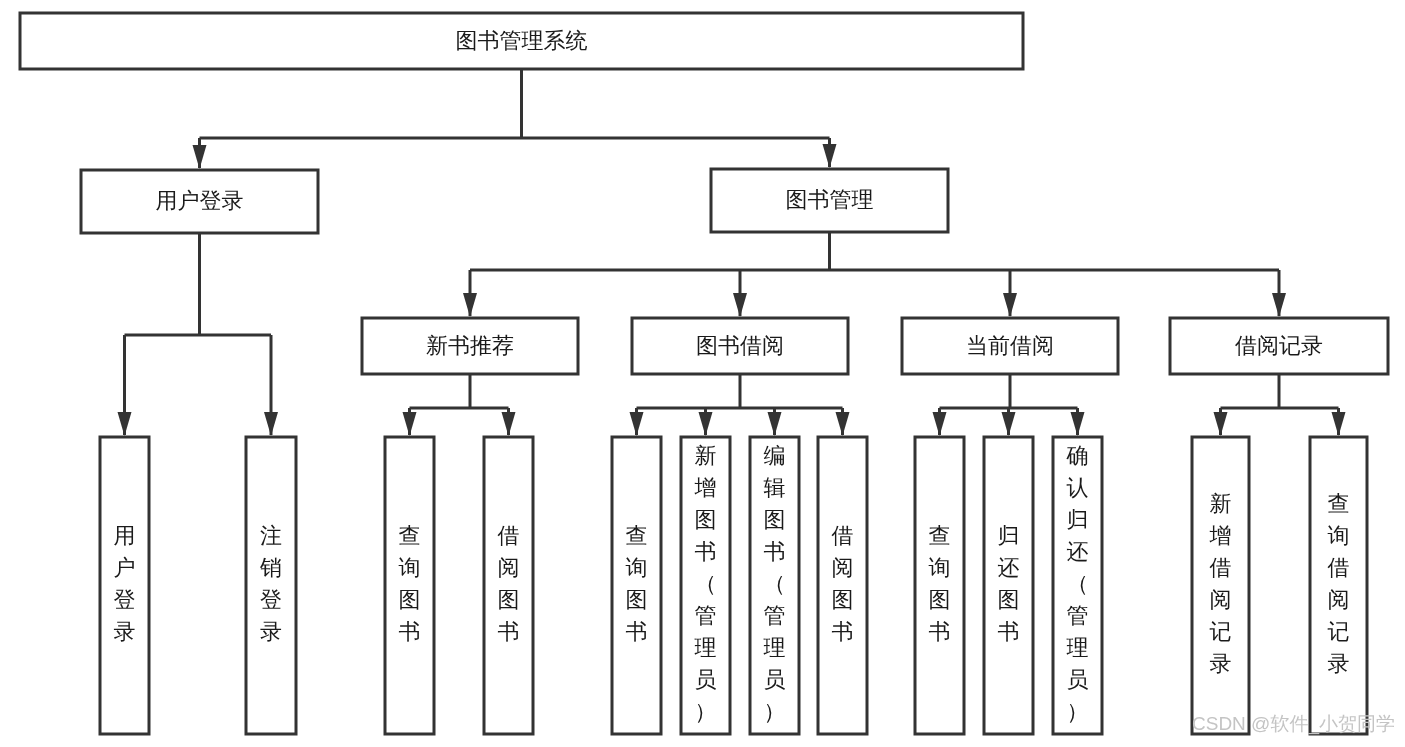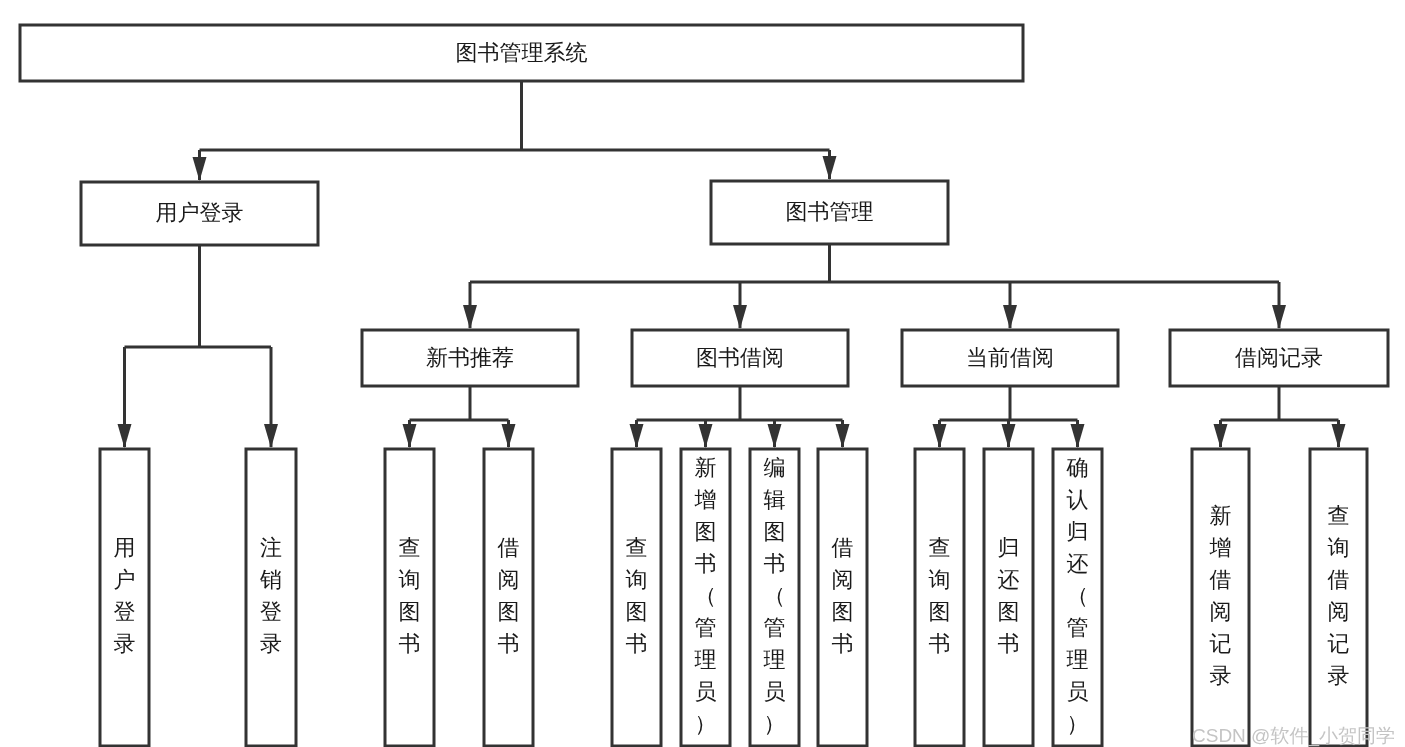--- a/index.html
+++ b/index.html
@@ -12,21 +12,20 @@
     height: 747px;
     font-family: "Liberation Sans", "DejaVu Sans", sans-serif;
     position: relative;
     overflow: hidden;
   }
   #diagram-root {
     position: absolute;
     left: 0; top: 0;
     width: 1405px;
     height: 594px;
-    margin-top: 12px;
   }
   svg.canvas {
     display: block;
     width: 1405px;
     height: 747px;
   }
   .node-rect {
     fill: #ffffff;
     stroke: #333333;
     stroke-width: 3;

